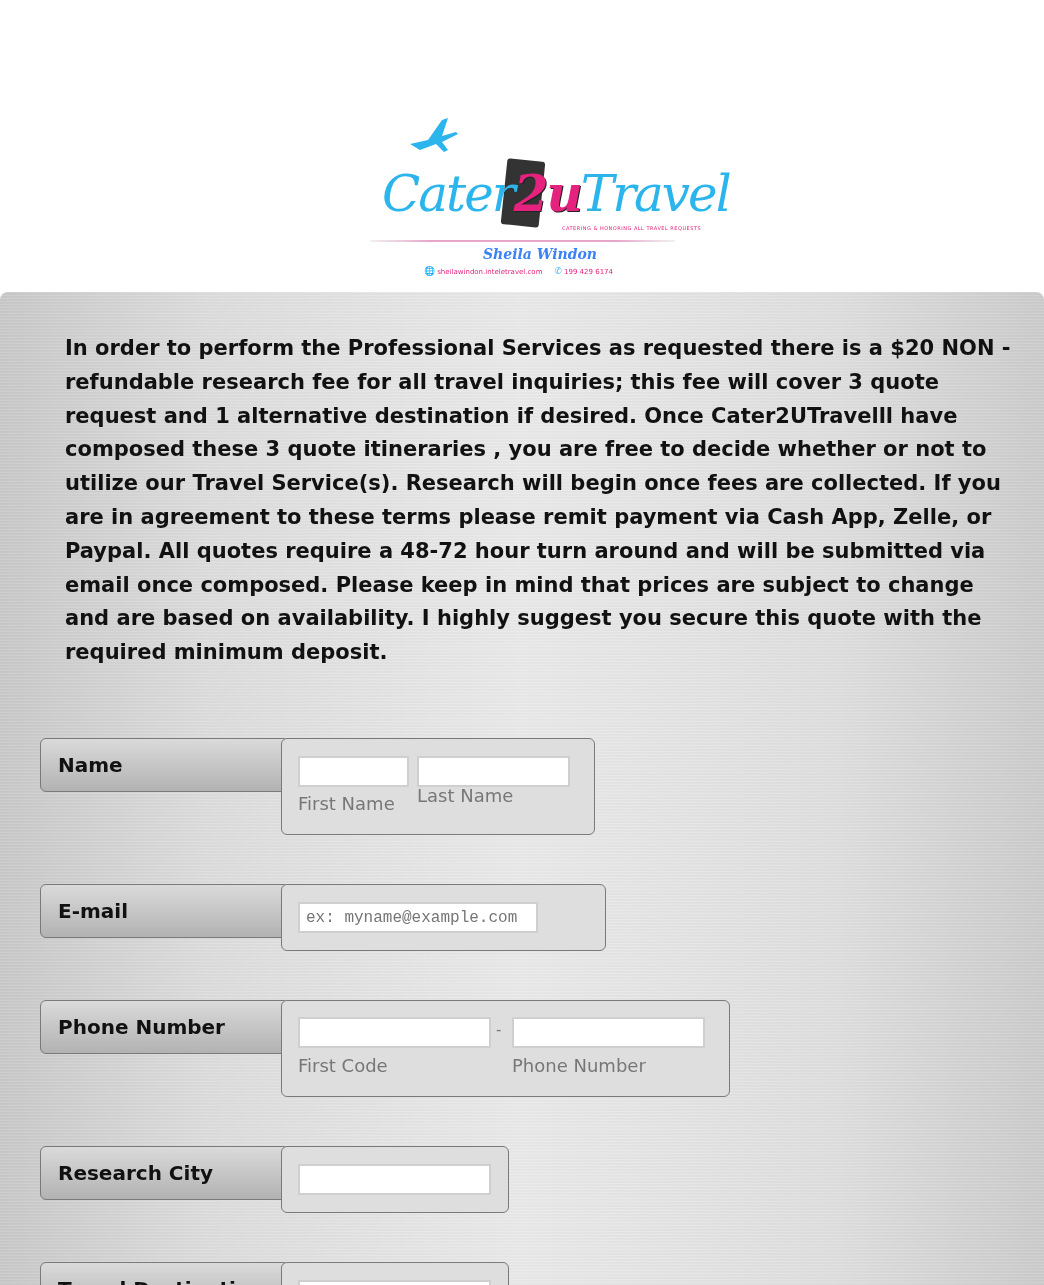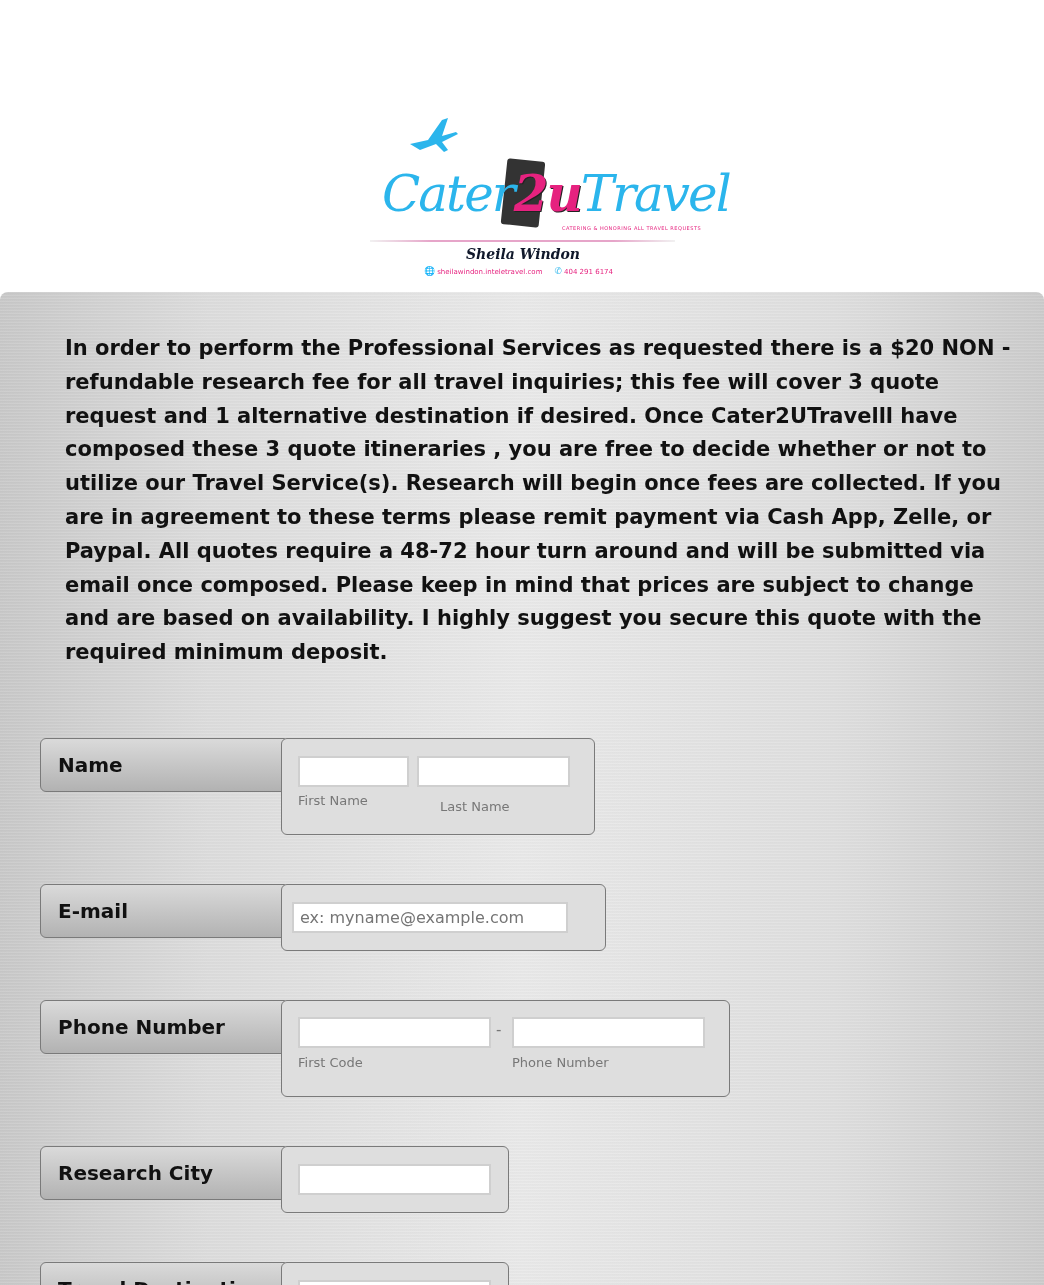--- a/index.html
+++ b/index.html
@@ -8,21 +8,21 @@
 
   .logo-area { position: absolute; left: 0; top: 0; width: 1044px; height: 292px; background: #fff; margin-top: 32px; }
   .logo { position: absolute; left: 368px; top: 80px; width: 310px; height: 170px; }
   .logo-plane { position: absolute; left: 40px; top: 2px; width: 52px; height: 40px; }
   .logo-main { position: absolute; left: 14px; top: 52px; font-family: "DejaVu Serif", serif; font-style: italic; font-size: 50px; letter-spacing: -2px; color: #2bb5ec; white-space: nowrap; }
   .logo-main .pink { color: #e6227f; font-weight: bold; font-style: italic; text-shadow: 1px 1px 0 #222; }
   .logo-ticket { position: absolute; left: 136px; top: 48px; width: 38px; height: 66px; background: #333; border-radius: 3px; transform: rotate(6deg); z-index: 0; }
   .logo-word { position: relative; z-index: 1; }
   .logo-tag { position: absolute; left: 194px; top: 113px; font-size: 5px; color: #e6227f; letter-spacing: 0.5px; white-space: nowrap; }
   .logo-line { position: absolute; left: 2px; top: 128px; width: 305px; height: 2px; background: linear-gradient(to right, #f1f1f1, #e6a5c9 20%, #e6a5c9 80%, #f1f1f1); }
-  .logo-name { position: absolute; left: 0; top: 134px; width: 310px; text-align: center; font-family: "DejaVu Serif", serif; font-style: italic; font-weight: bold; font-size: 14px; color: #0f172a; }
+  .logo-name { position: absolute; left: 17px; top: 134px; width: 310px; text-align: center; font-family: "DejaVu Serif", serif; font-style: italic; font-weight: bold; font-size: 14px; color: #3b82f6; }
   .logo-contact { position: absolute; left: 56px; top: 154px; font-size: 7px; color: #e6227f; white-space: nowrap; display: flex; gap: 12px; align-items: center; }
   .logo-contact .ic { color: #2bb5ec; font-size: 9px; margin-right: 2px; }
 
   .form-panel {
     position: absolute; left: 0; top: 292px; width: 1044px; height: 1000px;
     border-radius: 8px 8px 0 0;
     background:
       repeating-linear-gradient(0deg, rgba(255,255,255,0.10) 0px, rgba(255,255,255,0.10) 1px, rgba(0,0,0,0.03) 2px, rgba(0,0,0,0) 3px),
       linear-gradient(to right, #c8c8c8 0%, #dcdcdc 20%, #e9e9e9 50%, #dedede 80%, #cbcbcb 100%);
   }
@@ -42,62 +42,62 @@
   .field-box {
     position: absolute; left: 241px; top: 0;
     border: 1.5px solid #7a7a7a; border-radius: 6px;
     background: #dedede;
   }
   .inp {
     position: absolute; height: 31px; background: #fff;
     border: 2px solid #cfcfcf; font-size: 16px; color: #888; padding: 4px 6px;
     font-family: "DejaVu Sans", sans-serif;
   }
-  .sub { position: absolute; font-size: 13px; color: #777; }
+  .sub { position: absolute; font-size: 18px; color: #777; }
   .dash { position: absolute; font-size: 15px; color: #777; }
 </style>
 </head>
 <body>
 
 <div class="logo-area">
   <div class="logo">
     <svg class="logo-plane" viewBox="0 0 52 40">
       <path d="M2 30 L20 26 L34 6 L40 4 L34 22 L48 18 L50 20 L34 28 L40 36 L36 38 L28 30 L12 36 Z" fill="#2bb5ec"></path>
     </svg>
     <div class="logo-ticket"></div>
     <div class="logo-main logo-word">
       <span>Cater</span><span class="pink">2u</span><span>Travel</span>
     </div>
     <div class="logo-tag">CATERING &amp; HONORING ALL TRAVEL REQUESTS</div>
     <div class="logo-line"></div>
     <div class="logo-name">Sheila Windon</div>
     <div class="logo-contact">
       <span><span class="ic">🌐</span><span>sheilawindon.inteletravel.com</span></span>
-      <span><span class="ic">✆</span><span>404 291 6174</span></span>
+      <span><span class="ic">✆</span><span>199 429 6174</span></span>
     </div>
   </div>
 </div>
 
 <div class="form-panel">
   <p class="intro">In order to perform the Professional Services as requested there is a $20 NON - refundable research fee for all travel inquiries; this fee will cover 3 quote request and 1 alternative destination if desired. Once Cater2UTravelll have composed these 3 quote itineraries , you are free to decide whether or not to utilize our Travel Service(s). Research will begin once fees are collected. If you are in agreement to these terms please remit payment via Cash App, Zelle, or Paypal. All quotes require a 48-72 hour turn around and will be submitted via email once composed. Please keep in mind that prices are subject to change and are based on availability. I highly suggest you secure this quote with the required minimum deposit.</p>
 
   <div class="row" style="top:446px;">
     <div class="label-box">Name</div>
     <div class="field-box" style="width:314px;height:97px;">
       <input class="inp" style="left: 16px; top: 17px; width: 111px;" type="text" value="">
       <input class="inp" style="left: 135px; top: 17px; width: 153px;" type="text" value="">
       <span class="sub" style="left:16px;top:54px;">First Name</span>
-      <span class="sub" style="left:135px;top:60px;margin-left:23px;">Last Name</span>
+      <span class="sub" style="left:135px;top:46px;">Last Name</span>
     </div>
   </div>
 
   <div class="row" style="top:592px;">
     <div class="label-box">E-mail</div>
     <div class="field-box" style="width:325px;height:67px;">
-      <input class="inp" style="left: 10px; top: 17px; width: 276px;" type="text" placeholder="ex: myname@example.com">
+      <input class="inp" style="left: 16px; top: 17px; width: 240px; font-family: Liberation Mono, monospace;" type="text" placeholder="ex: myname@example.com">
     </div>
   </div>
 
   <div class="row" style="top:708px;">
     <div class="label-box">Phone Number</div>
     <div class="field-box" style="width:449px;height:97px;">
       <input class="inp" style="left: 16px; top: 16px; width: 193px;" type="text" value="">
       <span class="dash" style="left:214px;top:20px;">-</span>
       <input class="inp" style="left: 230px; top: 16px; width: 193px;" type="text" value="">
       <span class="sub" style="left:16px;top:54px;">First Code</span>

